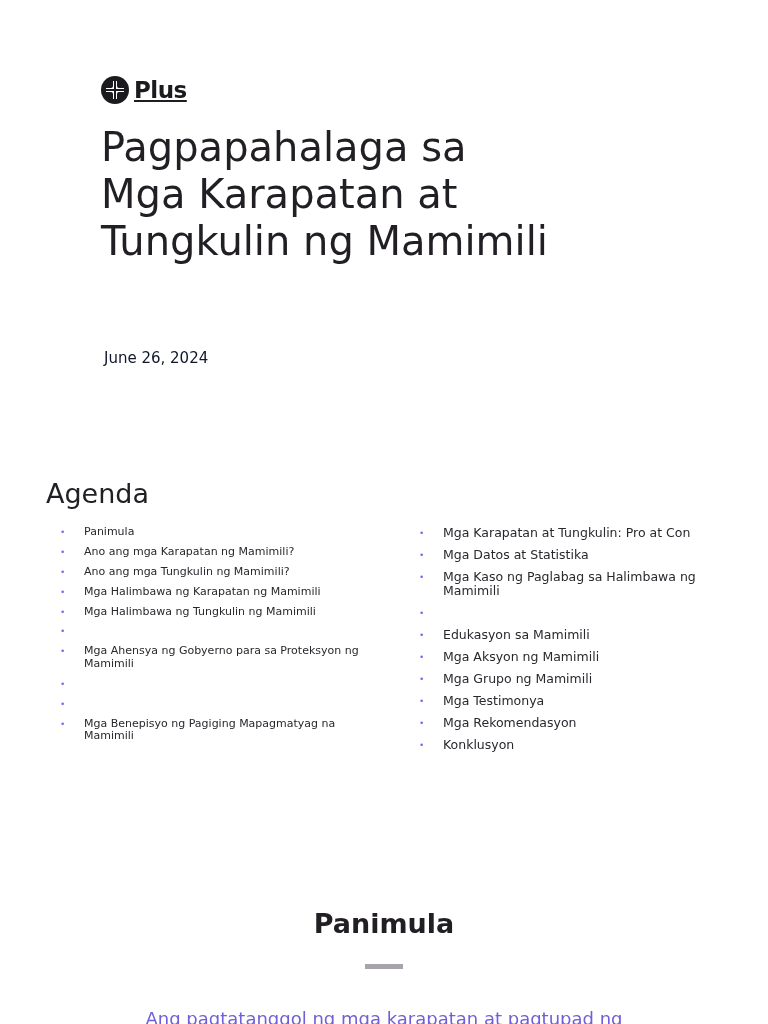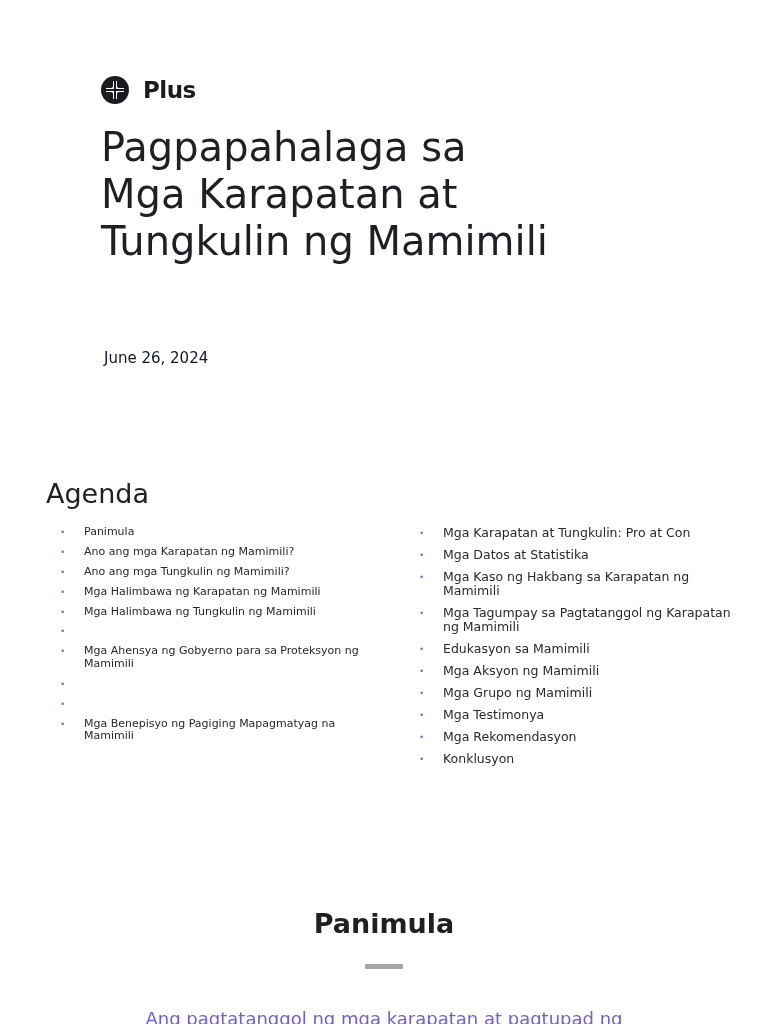--- a/index.html
+++ b/index.html
@@ -1,20 +1,20 @@
 <!DOCTYPE html>
 <html><head>
   <meta charset="utf-8">
   <style>
     html, body { margin: 0; padding: 0; background: #ffffff; }
     body {
       width: 768px; height: 1024px; overflow: hidden; position: relative;
       font-family: "DejaVu Sans", sans-serif; color: #1f1d22;
     }
-    .logo { position: absolute; left: 101px; top: 76px; display: flex; align-items: center; gap: 14px; }
+    .logo { position: absolute; left: 101px; top: 76px; display: flex; align-items: center; gap: 5px; text-decoration: underline; }
     .logo-mark { width: 28px; height: 28px; }
     .logo-text { font-size: 23px; font-weight: bold; letter-spacing: -0.5px; color: #1b1a1f; line-height: 28px; }
     .title {
       position: absolute; left: 101px; top: 124px; width: 460px; margin: 0;
       font-size: 40px; font-weight: normal; line-height: 47px; color: #221f24;
     }
     .date { position: absolute; left: 104px; top: 349px; font-size: 15px; color: #0f172a; }
     .agenda-title {
       position: absolute; left: 46px; top: 478px; margin: 0;
       font-size: 27px; font-weight: normal; color: #221f24;
@@ -99,25 +99,24 @@
   <li>
       <span class="bullet">•</span>
       <span>Mga Karapatan at Tungkulin: Pro at Con</span>
     </li>
   <li>
       <span class="bullet">•</span>
       <span>Mga Datos at Statistika</span>
     </li>
   <li>
       <span class="bullet">•</span>
-      <span>Mga Kaso ng Hakbang sa Karapatan ng Mamimili</span>
+      <span>Mga Kaso ng Paglabag sa Halimbawa ng Mamimili</span>
     </li>
   <li>
       <span class="bullet">•</span>
-      <span style="width:295px">Mga Tagumpay sa Pagtatanggol ng Karapatan ng Mamimili</span>
     </li>
   <li>
       <span class="bullet">•</span>
       <span>Edukasyon sa Mamimili</span>
     </li>
   <li>
       <span class="bullet">•</span>
       <span>Mga Aksyon ng Mamimili</span>
     </li>
   <li>

